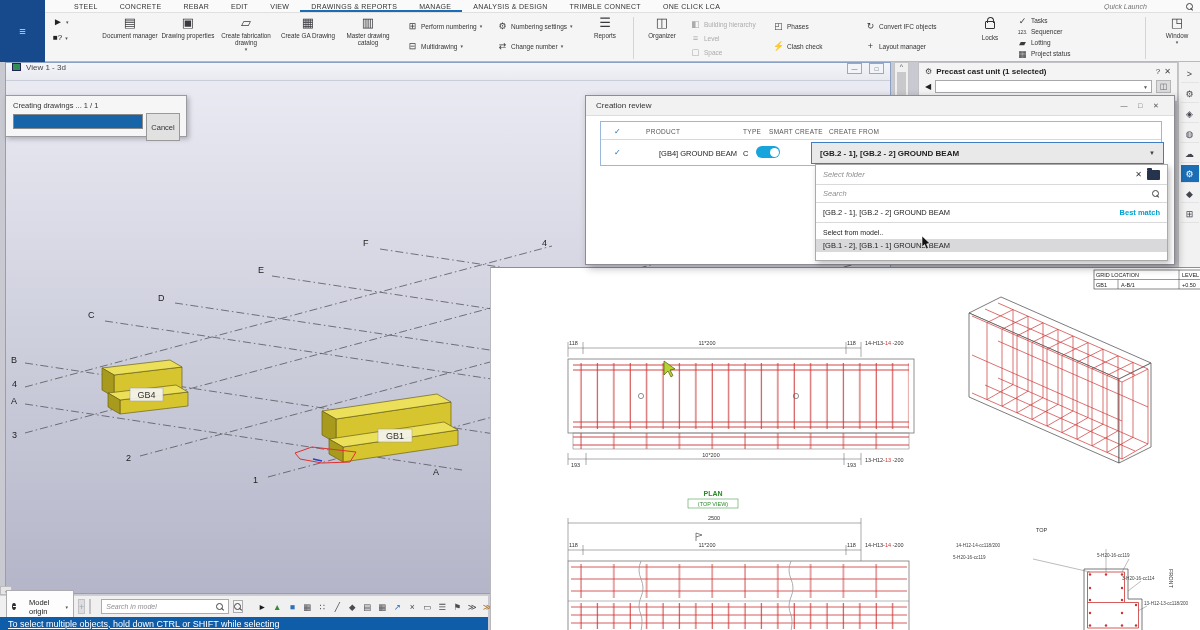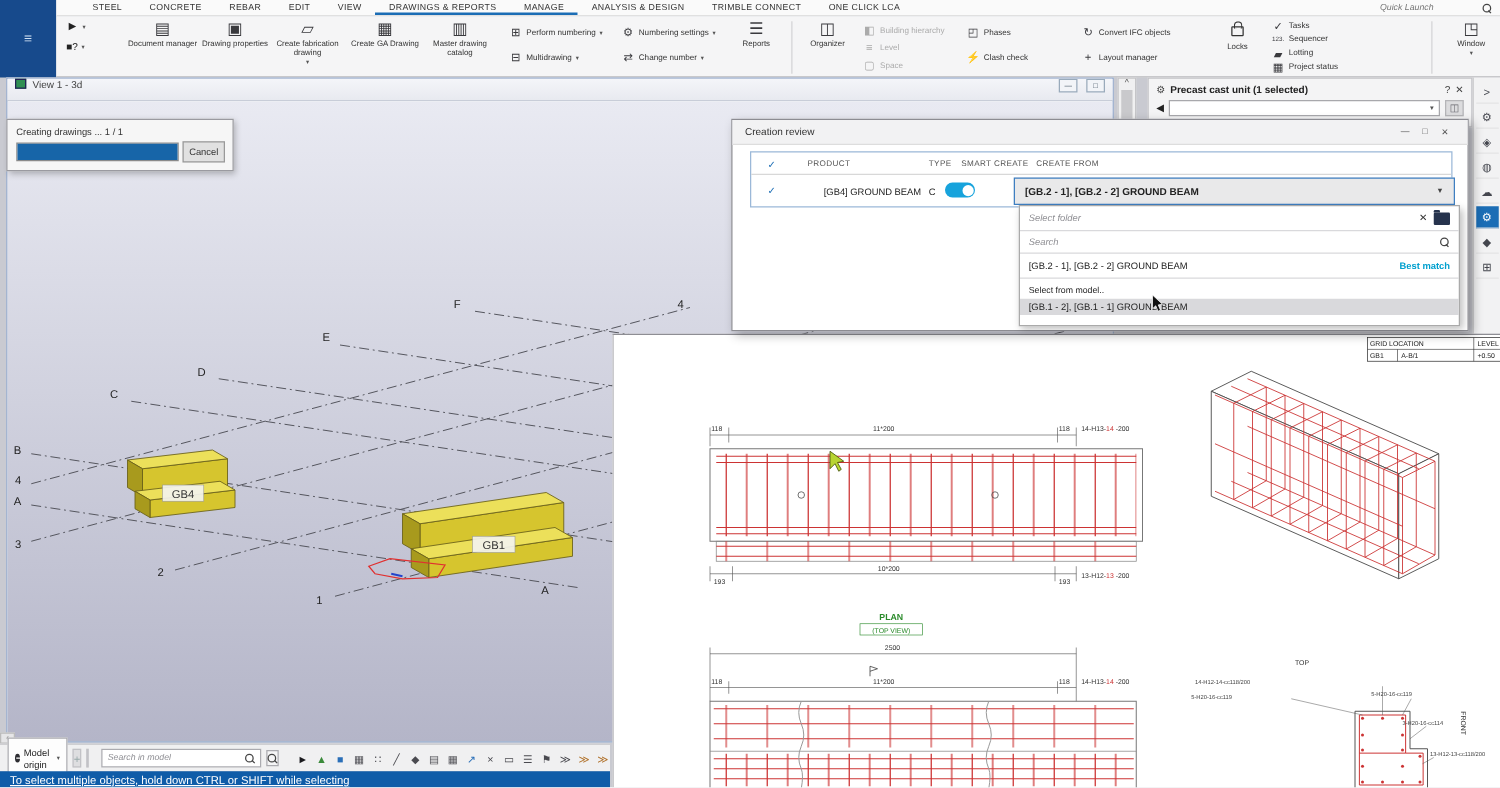--- a/index.html
+++ b/index.html
@@ -40,21 +40,21 @@
   .view-title .vic { width:9px; height:8px; background:#2f8f52; border:1px solid #225; }
   .view-title .vt { font-size:8px; color:#444; flex:1; }
   .win-btn { width:15px; height:11px; border:1px solid #9ab; background:#f2f4f8; font-size:6px; color:#345; display:flex; align-items:center; justify-content:center; margin-left:2px; }
   .viewport { position:absolute; left:0; top:18px; width:884px; height:512px; }
 
   
   .progress-dlg { left:5px; top:95px; width:182px; height:42px; background:#f6f6f6; border:1px solid #9a9aa0; box-shadow:2px 2px 5px rgba(0,0,0,.25); z-index:6; }
   .progress-dlg .msg { font-size:7.5px; color:#333; margin:5px 0 3px 7px; }
   .progress-bar { position:absolute; left:7px; top:18px; width:130px; height:15px; border:1px solid #8a8a8a; background:#fff; }
   .progress-fill { width:100%; height:100%; background:#1765a8; }
-  .cancel-btn { position:absolute; right:6px; top:17px; width:34px; height:17px; background:#e1e1e1; border:1px solid #999; font-size:7.5px; color:#333; display:flex; align-items:center; justify-content:center; }
+  .cancel-btn { position:absolute; right:6px; top:17px; width:34px; height:28px; background:#e1e1e1; border:1px solid #999; font-size:7.5px; color:#333; display:flex; align-items:center; justify-content:center; }
 
   
   .precast { left:918px; top:62px; width:260px; height:40px; background:#f4f4f5; border:1px solid #c2c2c6; z-index:4; }
   .precast .hd { display:flex; align-items:center; gap:4px; height:17px; padding:0 6px; }
   .precast .hd .t { font-size:8px; font-weight:bold; color:#222; flex:1; }
   .precast .hd .g { font-size:8px; color:#444; }
   .precast .bar { display:flex; align-items:center; gap:4px; padding:0 6px; }
   .precast .combo { flex:1; height:13px; background:#fff; border:1px solid #a8a8ac; position:relative; }
   .precast .combo .cv { position:absolute; right:3px; top:3px; font-size:5px; color:#555; }
   .save-ic { width:15px; height:13px; background:#dcdcde; border:1px solid #b5b5b8; color:#6a6a70; font-size:8px; display:flex; align-items:center; justify-content:center; }
@@ -96,21 +96,21 @@
   .best-row .t { flex:1; font-size:7.5px; color:#222; }
   .best-row .bm { font-size:7.5px; font-weight:bold; color:#00a0cf; }
   .sfm { font-size:7px; color:#222; height:13px; display:flex; align-items:center; padding:0 7px; margin-top:3px; }
 
   
   .drawing { left:490px; top:267px; width:710px; height:363px; background:#fff; border-top:1px solid #8e8e94; border-left:1px solid #b9b9bd; z-index:5; }
 
   
   .back-tab { left:0; top:586px; width:12px; height:9px; background:#e6e6e8; border:1px solid #bbb; font-size:6px; color:#555; text-align:center; line-height:8px; }
   .btoolbar { left:0; top:595px; width:488px; height:22px; background:#f0f0f1; border-top:1px solid #cfcfd2; display:flex; align-items:center; padding:0 6px; gap:4px; }
-  .mo-btn { height:15px; background:#fdfdfd; border:1px solid #ababb0; display:flex; align-items:center; gap:3px; padding:16px 5px; }
+  .mo-btn { height:15px; background:#fdfdfd; border:1px solid #ababb0; display:flex; align-items:center; gap:13px; padding:16px 5px; }
   .mo-btn .dot { width:7px; height:7px; border-radius:50%; background:#2d2d32; position:relative; }
   .mo-btn .dot:after { content:""; position:absolute; left:1px; top:3px; width:5px; height:1px; background:#fff; }
   .mo-btn .t { font-size:7.5px; color:#222; }
   .gbtn { width:15px; height:15px; border:1px solid #c2c2c6; background:#dedee0; color:#9aa; font-size:9px; display:flex; align-items:center; justify-content:center; }
   .search-model { width:140px; height:15px; background:#fff; border:1px solid #ababb0; display:flex; align-items:center; padding:0 4px; gap:19px; margin-left:6px; }
   .search-model input { flex:1; border:none; outline:none; font-size:7px; color:#444; background:transparent; }
   .search-model input::placeholder { font-style:italic; color:#8f8f94; }
   .mini-mag-btn { width:13px; height:13px; border:1px solid #ababb0; background:#f5f5f6; display:flex; align-items:center; justify-content:center; }
   .selbar { display:flex; align-items:center; gap:1px; margin-left:8px; }
   .sel-ic { width:14px; height:15px; display:flex; align-items:center; justify-content:center; font-size:8.5px; color:#4a4a50; }

